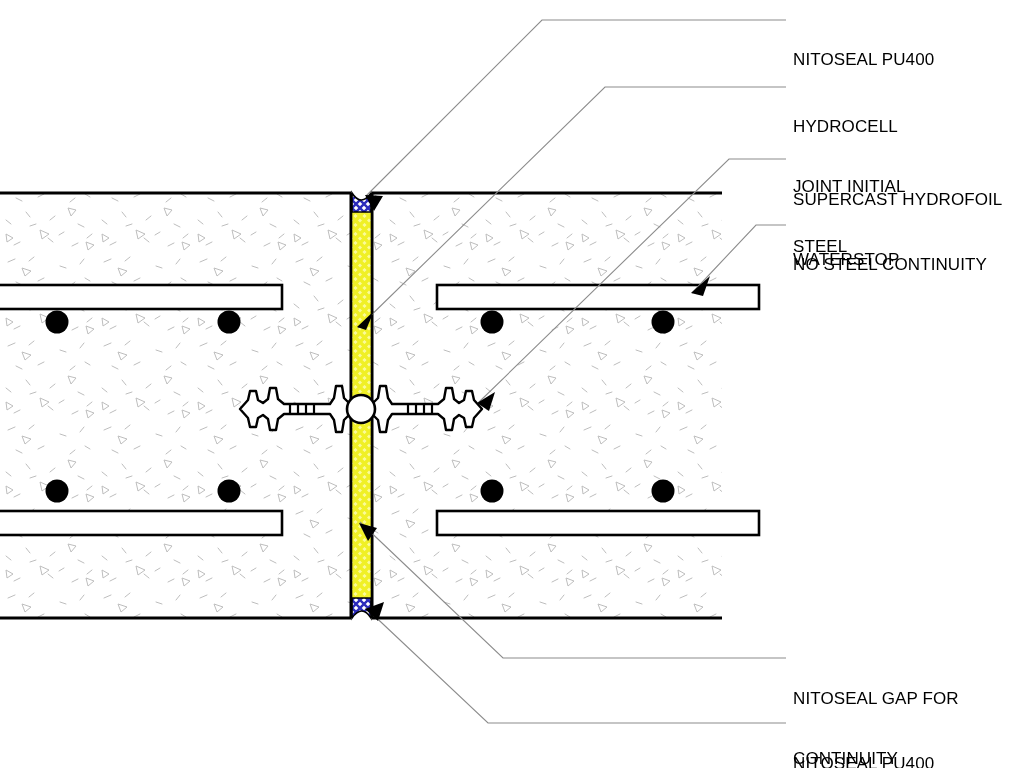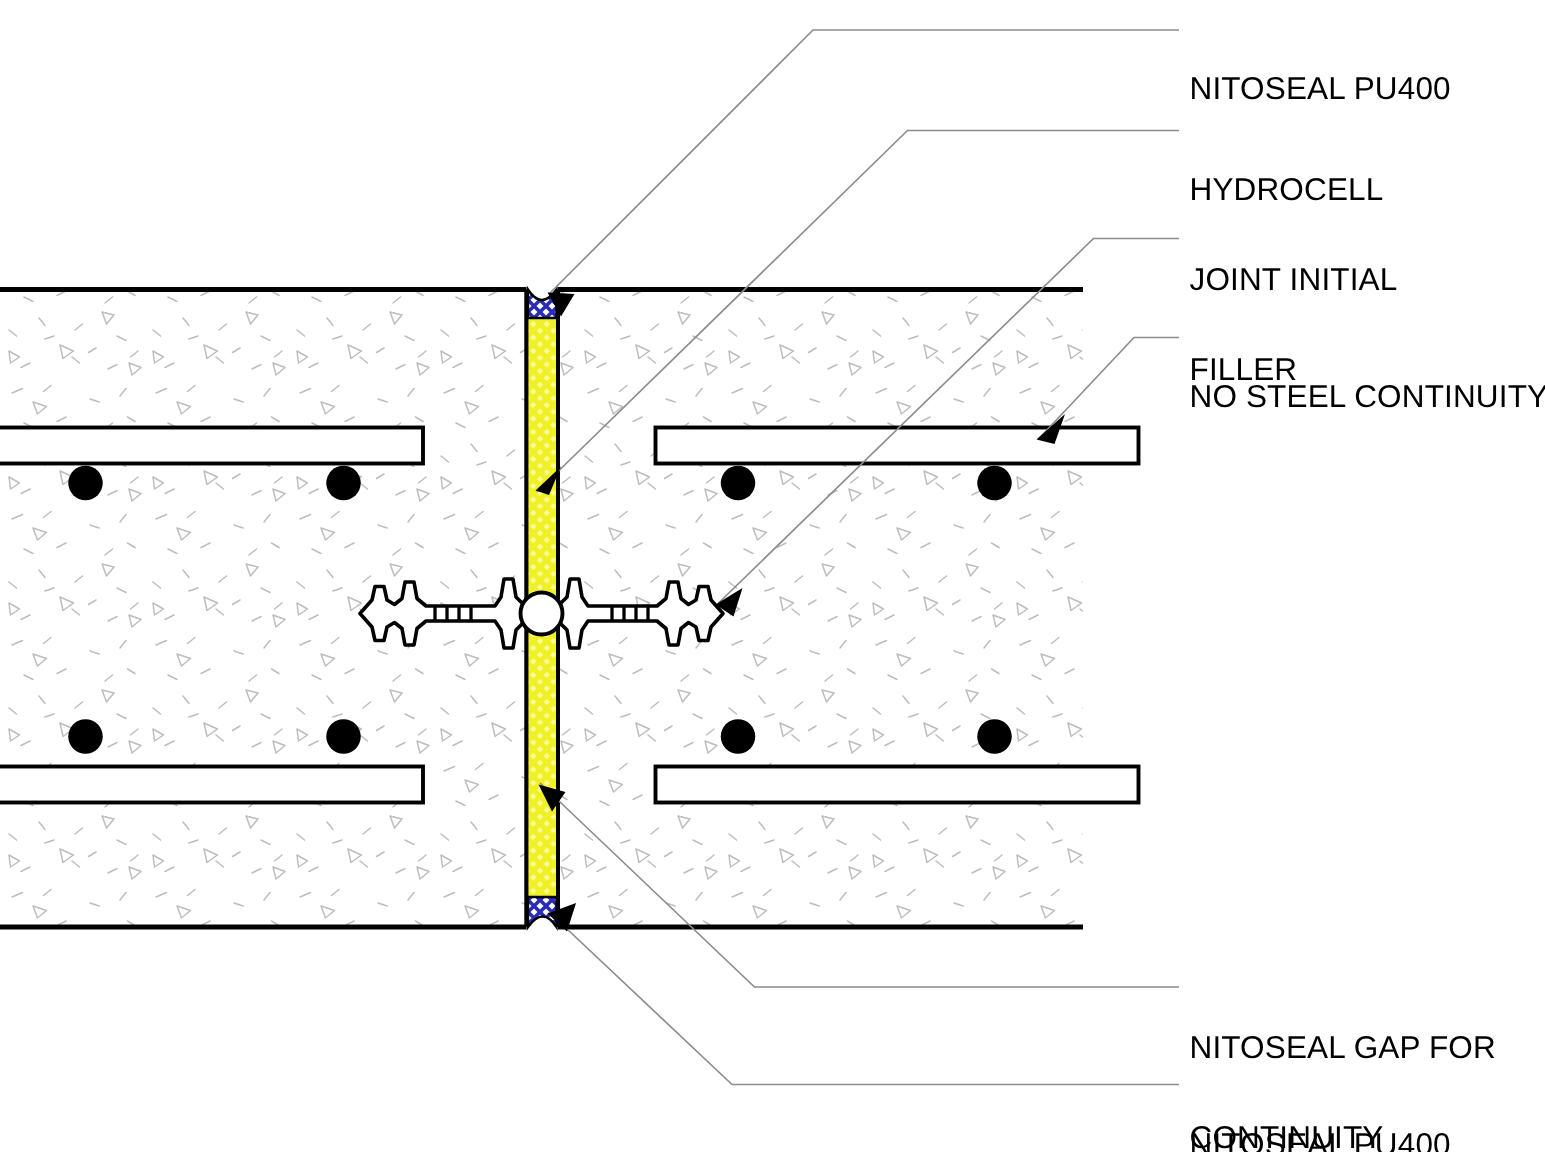--- a/index.html
+++ b/index.html
@@ -20,21 +20,21 @@
     background: #ffffff;
   }
   #drawing {
     position: absolute;
     left: 0;
     top: 0;
   }
   .label-block {
     position: absolute;
     font-family: "Liberation Sans", sans-serif;
-    font-size: 21px;
+    font-size: 17px;
     line-height: 20px;
     color: #000000;
     white-space: pre;
     letter-spacing: 0.1px;
   }
   .label-line {
     display: block;
   }
 </style>
 </head>
@@ -208,23 +208,27 @@
     </g>
   </svg>
 
   <div class="label-block" style="left:793px; top:10px;">
     <span class="label-line">NITOSEAL PU400</span>
   </div>
 
   <div class="label-block" style="left:793px; top:77px;">
     <span class="label-line">HYDROCELL</span>
     <span class="label-line">JOINT INITIAL</span>
-    <span class="label-line">FILLER</span>
-  </div>
-
+    <span class="label-line">STEEL</span>
+  </div>
+
+  <div class="label-block" style="left:793px; top:150px;">
+    <span class="label-line">SUPERCAST HYDROFOIL</span>
+    <span class="label-line">WATERSTOP</span>
+  </div>
 
   <div class="label-block" style="left:793px; top:215px;">
     <span class="label-line">NO STEEL CONTINUITY</span>
   </div>
 
   <div class="label-block" style="left:793px; top:649px;">
     <span class="label-line">NITOSEAL GAP FOR</span>
     <span class="label-line">CONTINUITY</span>
   </div>
 

